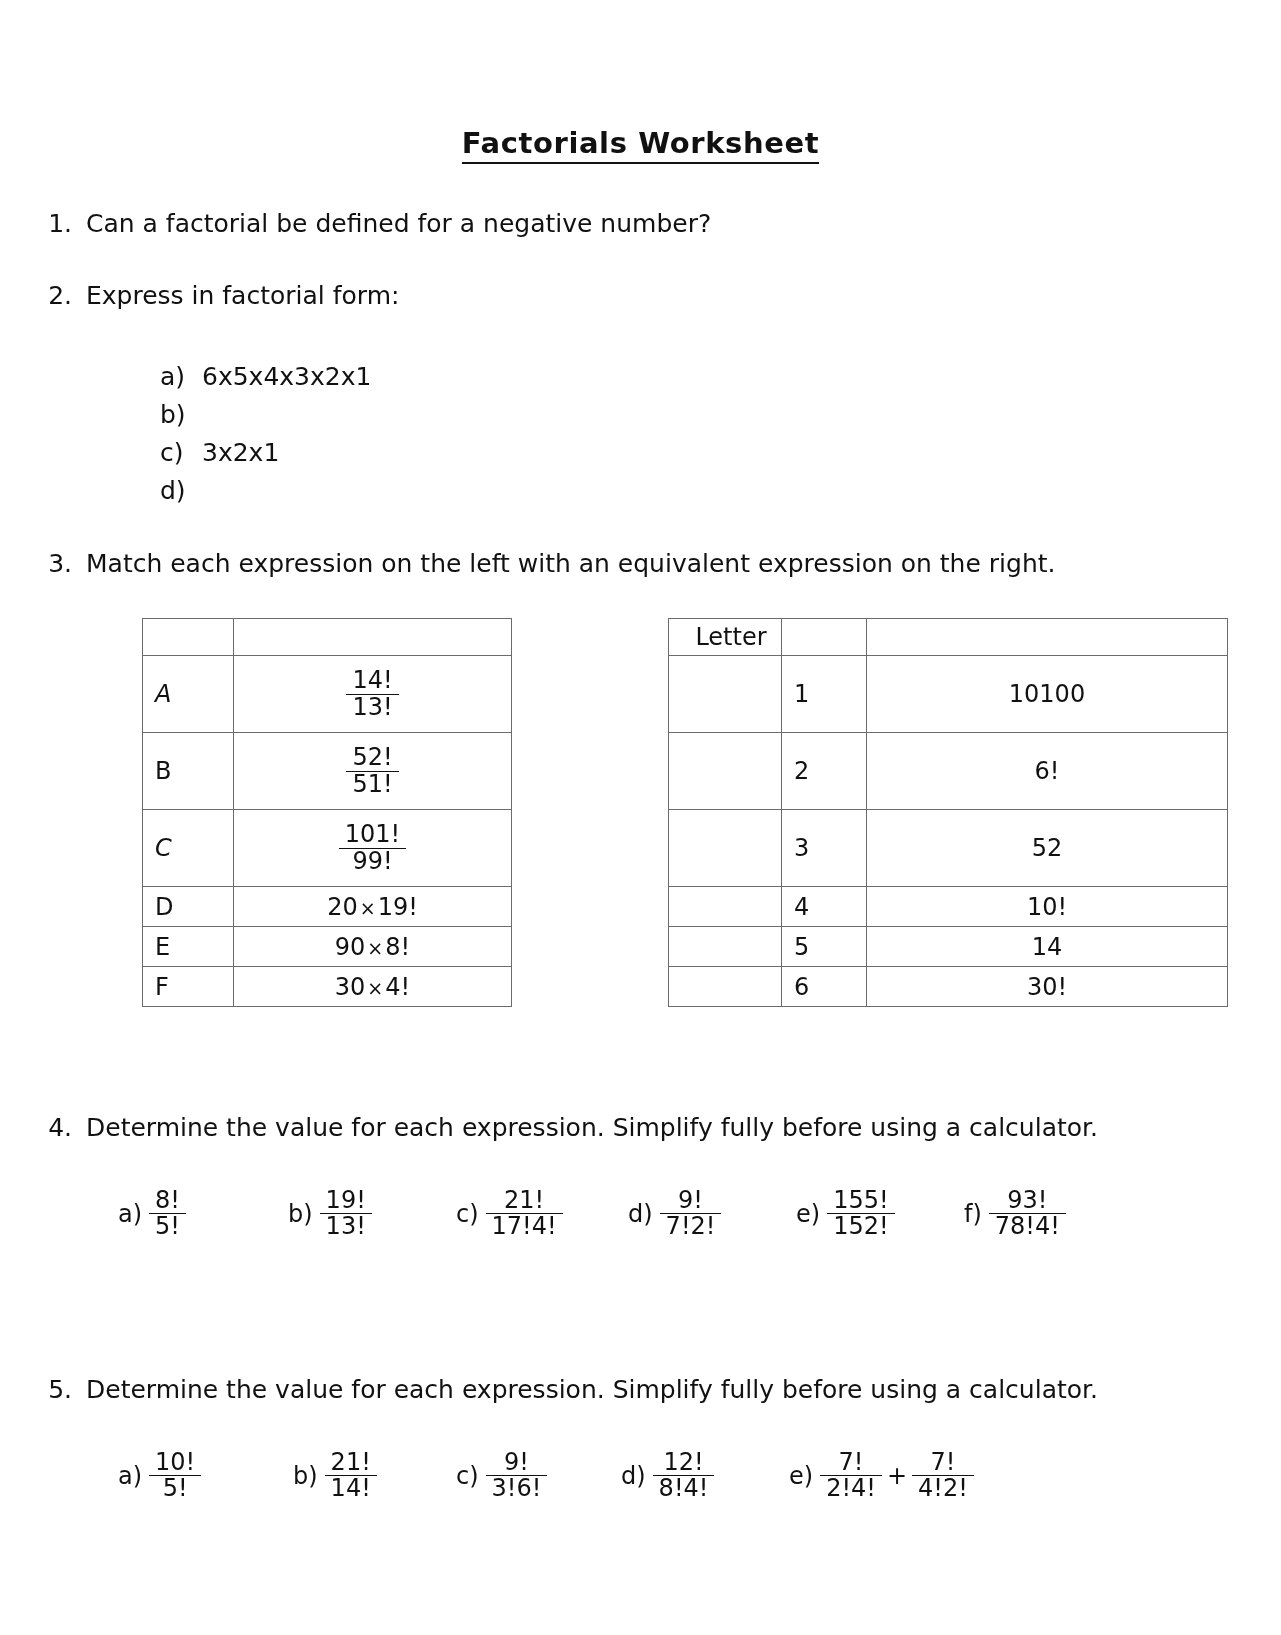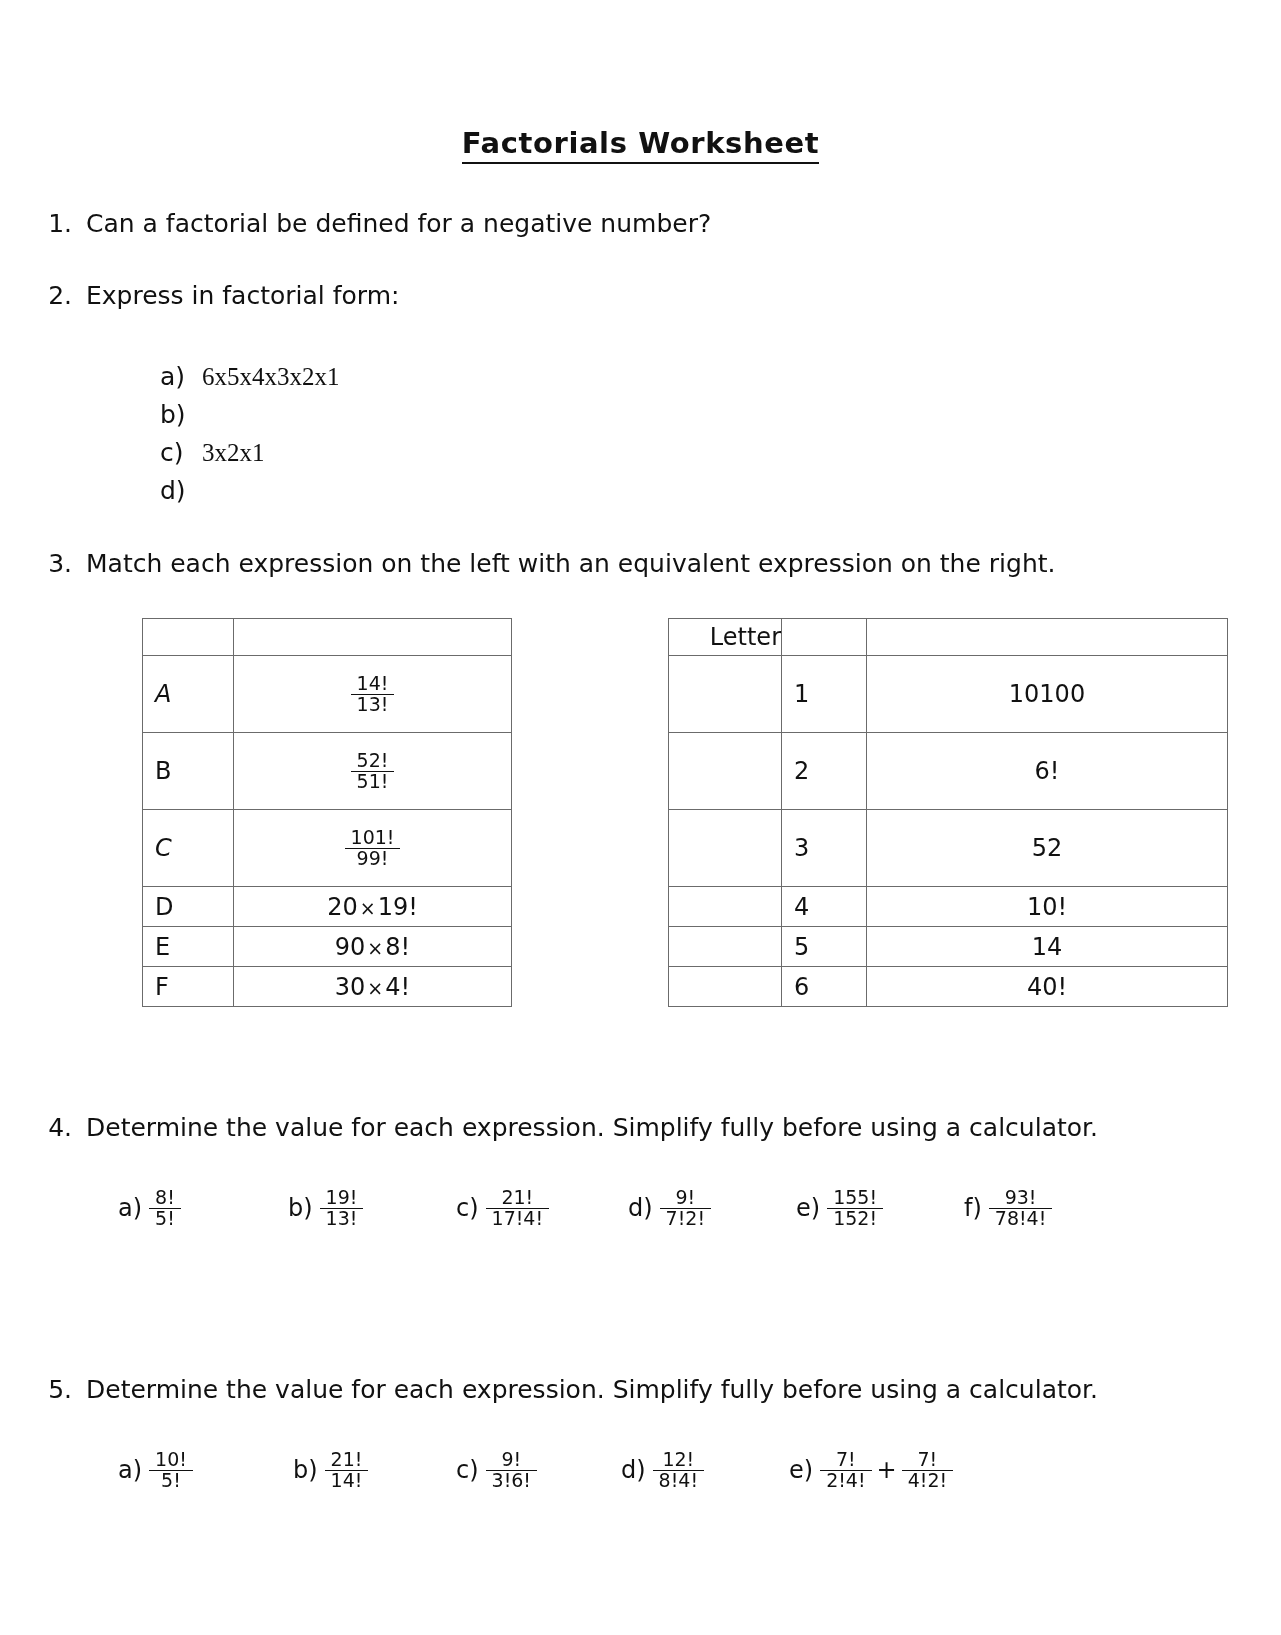--- a/index.html
+++ b/index.html
@@ -63,21 +63,21 @@
   
   .sublist {
     position: absolute;
     left: 160px;
     top: 358px;
     font-size: 25px;
     line-height: 1.52;
   }
   .sublist .row { display: flex; }
   .sublist .lbl { width: 42px; flex: 0 0 42px; }
-  .sublist .val { white-space: nowrap; font-family: Liberation Serif, serif; }
+  .sublist .val { white-space: nowrap; }
 
   
   .tables {
     position: absolute;
     top: 618px;
     left: 0;
     width: 1281px;
     height: 380px;
   }
   table.match {
@@ -109,32 +109,32 @@
   .hdr-row td { height: 36px; }
   .tall td { height: 76px; }
   .short td { height: 39px; }
   .keycell {
     font-style: italic;
     font-size: 24px;
   }
   .keycell.upright { font-style: normal; }
   .letter-head {
     font-size: 24px;
-    text-align: right;
+    text-align: center;
     padding-left: 12px !important;
     margin-top: 38px;
   }
 
   
   .frac {
     display: inline-block;
     vertical-align: middle;
     text-align: center;
     line-height: 1.05;
-    font-size: 19px;
+    font-size: 24px;
   }
   .frac .num {
     display: block;
     padding: 0 6px;
     border-bottom: 1.8px solid #111;
   }
   .frac .den {
     display: block;
     padding: 0 6px;
   }
@@ -287,21 +287,21 @@
           <td class="c-val">10!</td>
         </tr>
         <tr class="short">
           <td class="c-key-r"></td>
           <td class="c-idx">5</td>
           <td class="c-val">14</td>
         </tr>
         <tr class="short">
           <td class="c-key-r"></td>
           <td class="c-idx">6</td>
-          <td class="c-val">40!</td>
+          <td class="c-val">30!</td>
         </tr>
       </tbody>
     </table>
 
   </div>
 
   <div class="q" id="q4">
     <span class="q-num">4.</span>
     <span class="q-text">Determine the value for each expression. Simplify fully before using a calculator.</span>
   </div>

